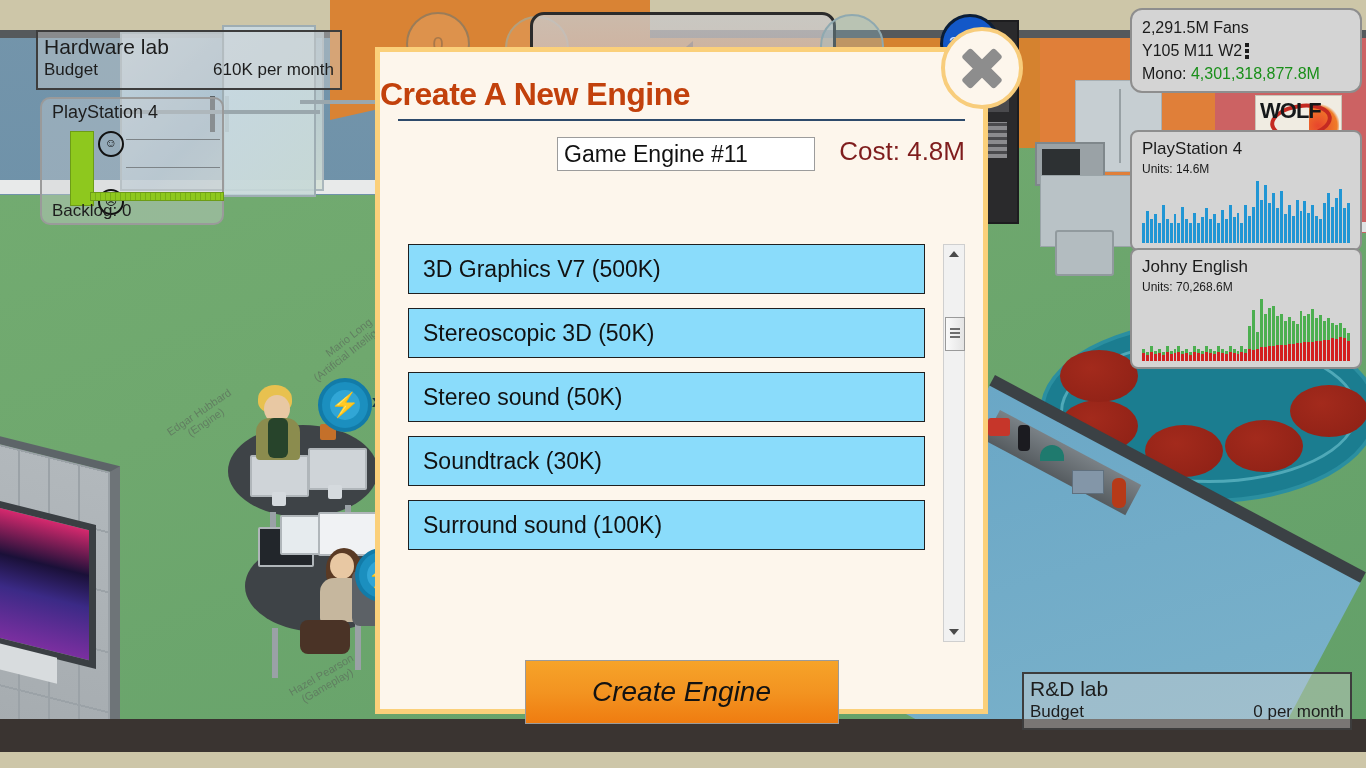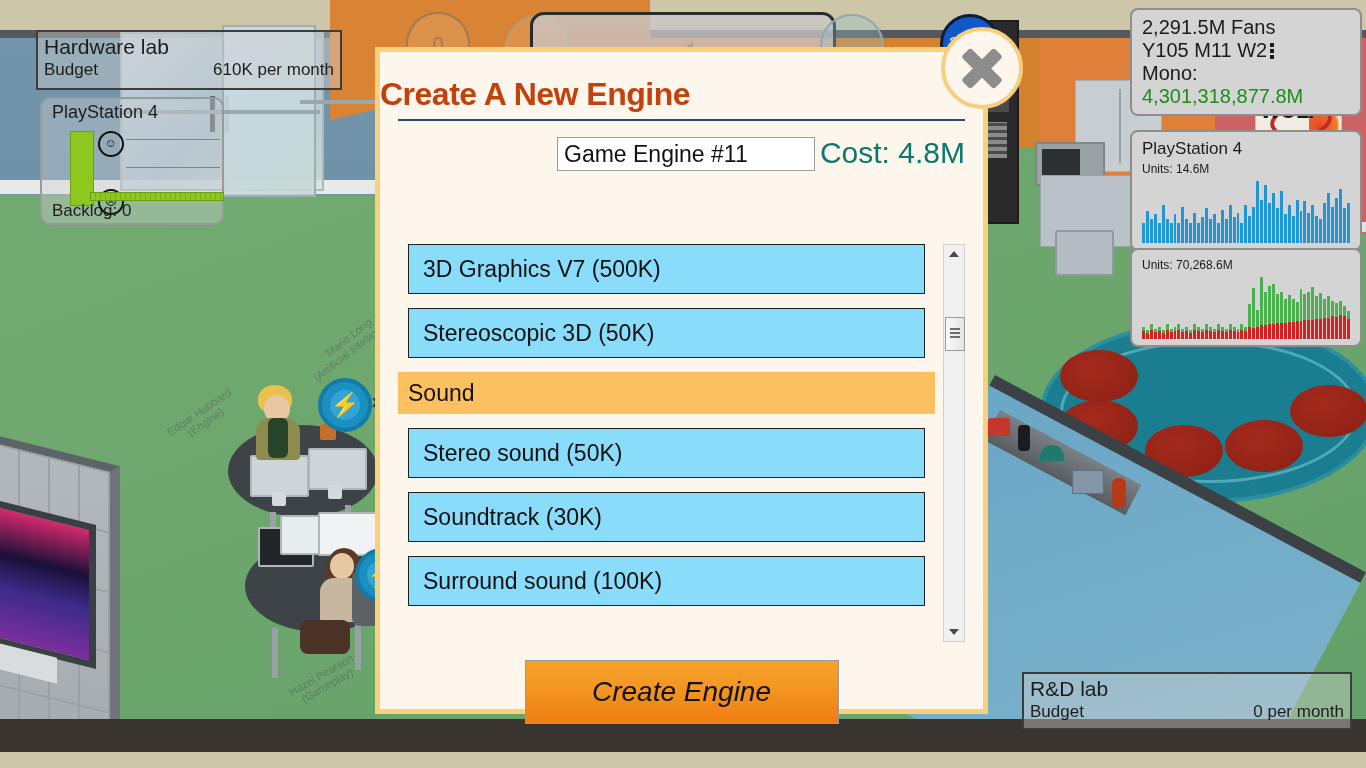--- a/index.html
+++ b/index.html
@@ -138,21 +138,21 @@
   .hud {
     position:absolute;
     background:#d4d4d4;
     border:2px solid #8e8e8e;
     border-radius:8px;
     padding:6px 10px;
     font-family:"Liberation Sans", sans-serif;
     color:#1b1b1b;
     box-sizing:border-box;
   }
-  .hud-stats { left:1130px; top:8px; width:232px; font-size:20px; line-height:23px; }
+  .hud-stats { left:1130px; top:8px; width:232px; font-size:16px; line-height:23px;border-radius:12px; }
   .hud-cash-val { color:#1a8f1a; }
   .dots-v { display:inline-block; width:4px; vertical-align:middle; margin-left:3px;}
   .dots-v i { display:block; width:4px; height:4px; background:#1b1b1b; margin-bottom:2px;}
 
   .hud-prod { width:232px; }
   .hud-prod .p-title { font-size:17px; line-height:22px;}
   .hud-prod .p-units { font-size:12px; line-height:18px;}
   .spark { position:relative; height:62px; margin-top:3px; display:flex;
     align-items:flex-end; gap:1px; }
   .spark .b { flex:1 1 auto; }
@@ -214,21 +214,21 @@
   .modal-toprow { display:flex; align-items:center; margin:16px 0 12px 0;
     position:relative; height:38px; }
   #engine-name-input {
     position:absolute; left:177px; top:0;
     width:258px; height:34px; box-sizing:border-box;
     font-size:23px; font-family:"Liberation Sans", sans-serif;
     padding:2px 6px; color:#111;
     background:#ffffff; border:1px solid #9c9c9c; outline:none;
   }
   #engine-cost { position:absolute; right:18px; top:-1px;
-    font-size:30px; color:#0f766e; font-family:"Liberation Sans", sans-serif;}
+    font-size:26px; color:#7f1d1d; font-family:"Liberation Sans", sans-serif;}
 
   .feature-area { position:absolute; left:18px; top:192px; right:18px; height:398px; }
   .feature-scroll { position:absolute; left:0; top:0; right:30px; bottom:0;
     overflow:hidden; }
   .feat-item {
     background:#8adcfb; border:1px solid #1f1f1f;
     height:50px; margin:0 10px 14px 10px;
     display:flex; align-items:center; padding-left:14px;
     font-size:23px; color:#111; box-sizing:border-box;
     font-family:"Liberation Sans", sans-serif;
@@ -493,20 +493,21 @@
         <div class="b" style="height: 80%; background: rgb(33, 150, 212);"></div>
         <div class="b" style="height: 58%; background: rgb(33, 150, 212);"></div>
         <div class="b" style="height: 73%; background: rgb(33, 150, 212);"></div>
         <div class="b" style="height: 87%; background: rgb(33, 150, 212);"></div>
         <div class="b" style="height: 56%; background: rgb(33, 150, 212);"></div>
         <div class="b" style="height: 64%; background: rgb(33, 150, 212);"></div>
       </div>
   </div>
 
   <div class="hud hud-prod hud-johny">
+    <div class="p-title">Johny English</div>
     <div class="p-units">Units: 70,268.6M</div>
     <div class="spark" id="spark-johny">
         <div class="b" style="display: flex; flex-direction: column; justify-content: flex-end; height: 20%;">
           <div style="background: rgb(76, 175, 80); height: 36%;"></div>
           <div style="background: rgb(211, 32, 32); height: 64%;"></div>
         </div>
         <div class="b" style="display: flex; flex-direction: column; justify-content: flex-end; height: 15%;">
           <div style="background: rgb(76, 175, 80); height: 38%;"></div>
           <div style="background: rgb(211, 32, 32); height: 63%;"></div>
         </div>
@@ -723,21 +724,20 @@
 
     <div class="modal-toprow">
       <input id="engine-name-input" type="text" value="Game Engine #11" style="">
       <div id="engine-cost">Cost: 4.8M</div>
     </div>
 
     <div class="feature-area">
       <div class="feature-scroll" id="feature-list">
           <div class="feat-item">3D Graphics V7 (500K)</div>
           <div class="feat-item">Stereoscopic 3D (50K)</div>
-          <div class="feat-header">Sound</div>
           <div class="feat-item">Stereo sound (50K)</div>
           <div class="feat-item">Soundtrack (30K)</div>
           <div class="feat-item">Surround sound (100K)</div>
         </div>
       <div class="sbar">
         <div class="sbar-btn sbar-up">
           <div class="sbar-arrow up-arrow"></div>
         </div>
         <div class="sbar-thumb">
           <div class="grip"></div>

